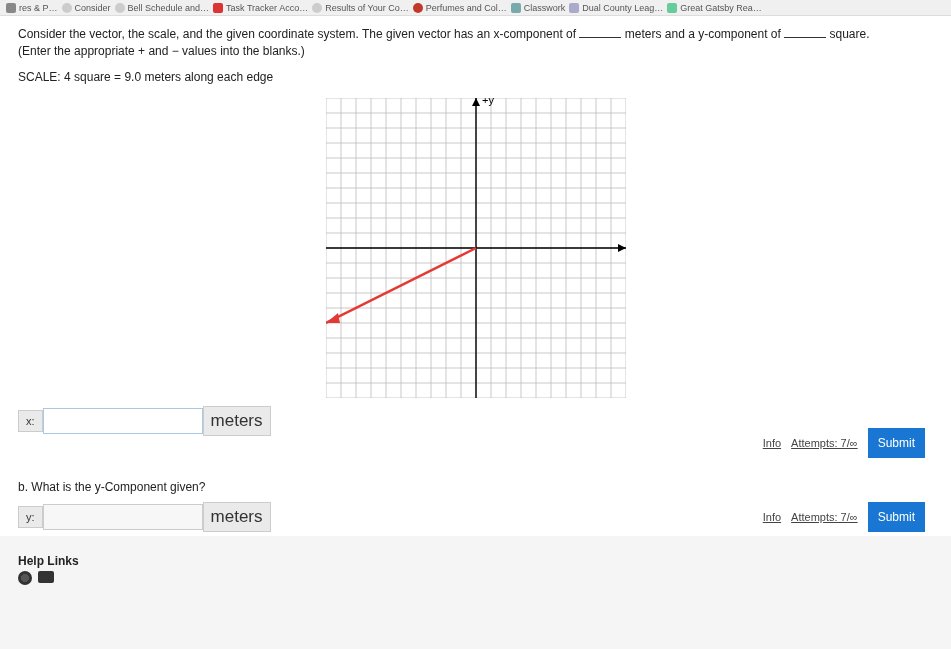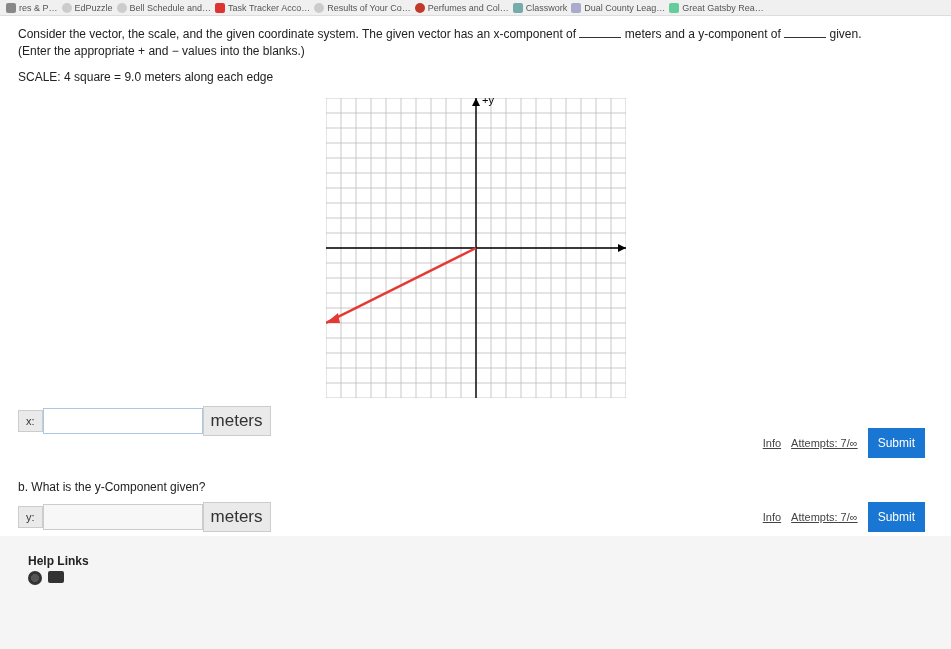--- a/index.html
+++ b/index.html
@@ -17,37 +17,37 @@
 .input-row { display: flex; align-items: center; margin-top: 8px; }
 .label-box { background: #eaeaea; border: 1px solid #ccc; padding: 4px 7px; font-size: 11px; color: #333; }
 .answer-input { height: 26px; width: 160px; border: 1px solid #aac8e6; background: #fff; padding: 2px 5px; font-size: 12px; }
 .answer-input.plain { border: 1px solid #ccc; background: #f7f7f7; }
 .unit-box { background: #eaeaea; border: 1px solid #ccc; padding: 4px 7px; font-size: 17px; color: #333; }
 .right-side { position: absolute; right: 8px; display: flex; align-items: center; gap: 10px; }
 .info-link { font-size: 11px; color: #444; text-decoration: underline; cursor: pointer; }
 .attempts { font-size: 11px; color: #444; text-decoration: underline; cursor: pointer; }
 .submit-btn { background: #1976d2; color: #fff; border: none; padding: 8px 10px; font-size: 12px; cursor: pointer; text-align: center; }
 .qa-block { position: relative; min-height: 56px; }
-.help { margin-top: 18px; padding-left: 28px; }
+.help { margin-top: 18px; padding-left: 18px; }
 .help-title { font-size: 12px; font-weight: bold; color: #222; }
 .help-icons { display: flex; gap: 6px; margin-top: 3px; }
 .hicon { width: 16px; height: 12px; background: #333; border-radius: 2px; display: inline-block; }
 .hicon.globe { border-radius: 50%; width: 14px; height: 14px; background: radial-gradient(circle,#555 40%,#333 42%); }
 </style>
 </head>
 <body>
 
 <div class="bookmarks">
   <div class="bookmark">
       <span class="bicon" style="background:#888"></span>
       <span>res &amp; P…</span>
     </div>
   <div class="bookmark">
       <span class="bicon" style="background:#ccc;border-radius:50%"></span>
-      <span>EdPuzzle</span>
+      <span>Consider</span>
     </div>
   <div class="bookmark">
       <span class="bicon" style="background:#ccc;border-radius:50%"></span>
       <span>Bell Schedule and…</span>
     </div>
   <div class="bookmark">
       <span class="bicon" style="background:#d33"></span>
       <span>Task Tracker Acco…</span>
     </div>
   <div class="bookmark">
@@ -67,21 +67,21 @@
       <span>Dual County Leag…</span>
     </div>
   <div class="bookmark">
       <span class="bicon" style="background:#6c9"></span>
       <span>Great Gatsby Rea…</span>
     </div>
 </div>
 
 <div class="content">
   <p class="prompt">
-    <span>Consider the vector, the scale, and the given coordinate system. The given vector has an x-component of </span><span class="blank"></span><span> meters and a y-component of </span><span class="blank"></span><span> given.</span><br>
+    <span>Consider the vector, the scale, and the given coordinate system. The given vector has an x-component of </span><span class="blank"></span><span> meters and a y-component of </span><span class="blank"></span><span> square.</span><br>
     <span>(Enter the appropriate + and − values into the blanks.)</span>
   </p>
   <p class="scale">SCALE: 4 square = 9.0 meters along each edge</p>
 
   <div class="plot-wrap">
     <svg class="grid" width="300" height="300" viewBox="0 0 300 300">
       <rect x="0" y="0" width="300" height="300" fill="#fff"></rect>
       <g stroke="#bbb" stroke-width="0.8">
         <line x1="0" y1="0" x2="0" y2="300"></line>
           <line x1="15" y1="0" x2="15" y2="300"></line>

